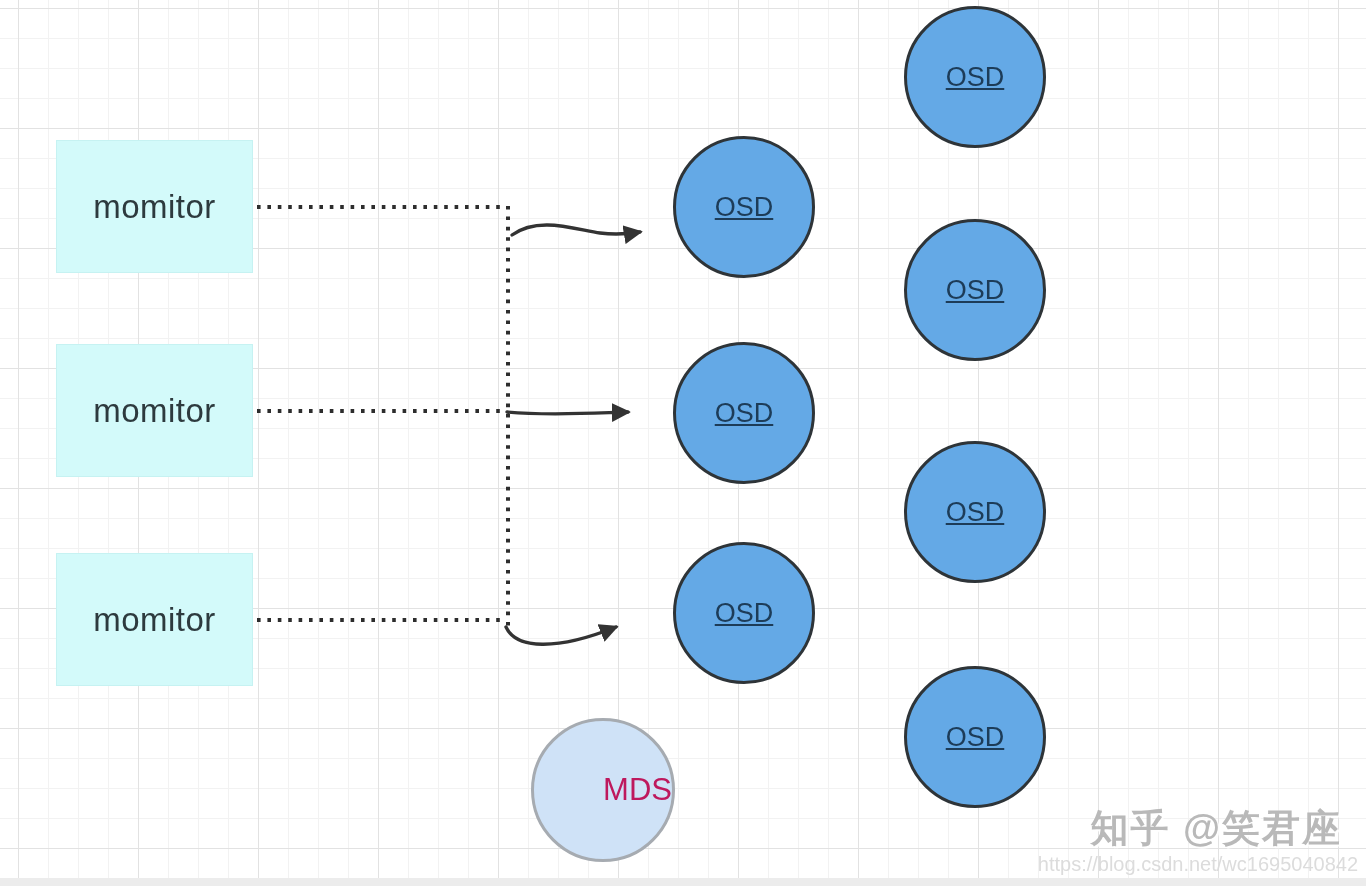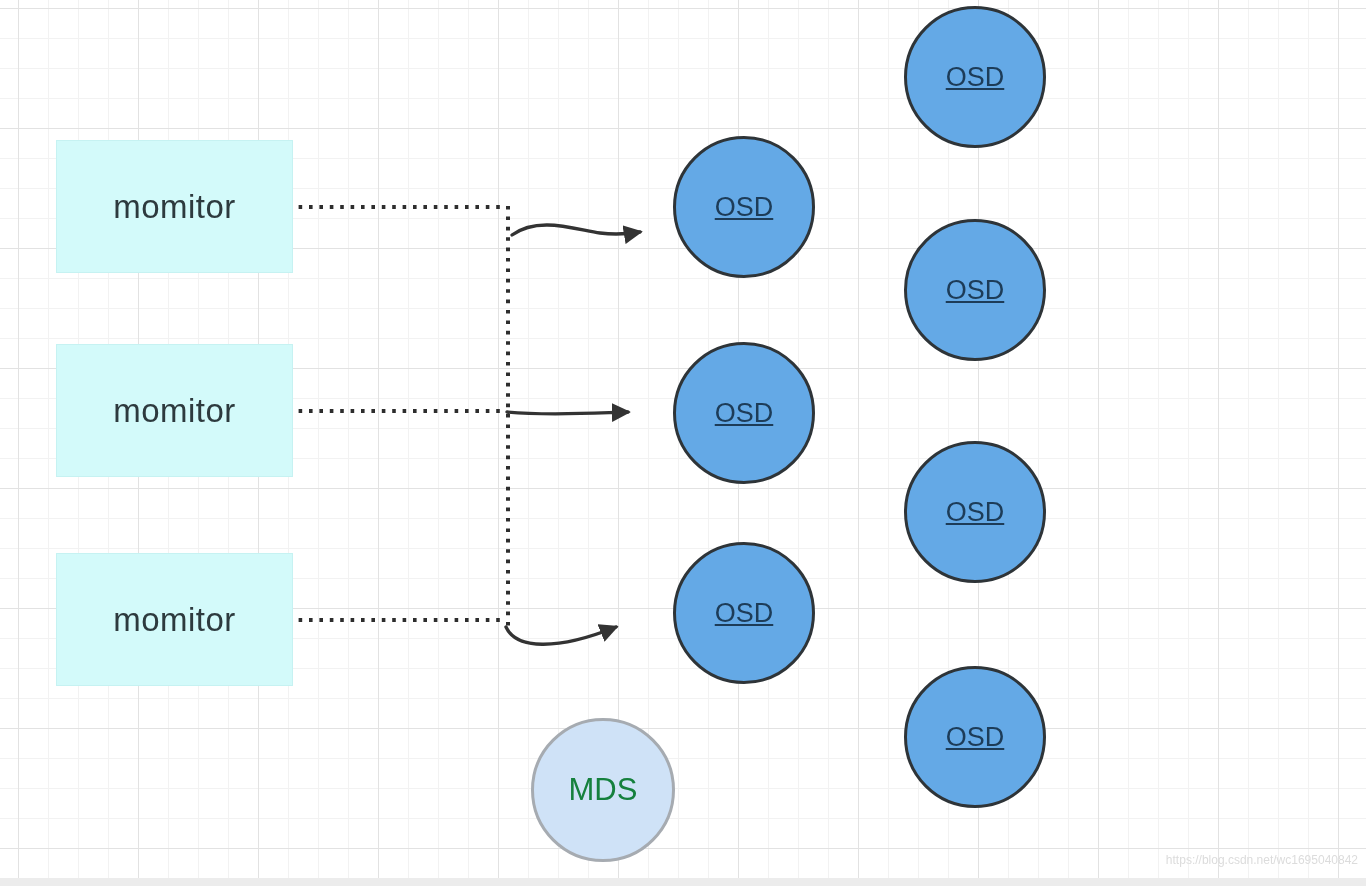--- a/index.html
+++ b/index.html
@@ -22,21 +22,21 @@
 
   .connectors {
     position: absolute;
     left: 0; top: 0;
     width: 1366px; height: 886px;
     pointer-events: none;
   }
 
   .monitor-node {
     position: absolute;
-    width: 237px;
+    width: 197px;
     height: 133px;
     background: #d3fafa;
     border: 1px solid #c6f2f2;
     display: flex;
     align-items: center;
     justify-content: center;
     font-size: 33px;
     color: #2d3a3e;
     letter-spacing: 0.5px;
   }
@@ -58,23 +58,23 @@
 
   .mds-node {
     position: absolute;
     width: 144px;
     height: 144px;
     border-radius: 50%;
     background: #cfe2f7;
     border: 3px solid #a6abb1;
     display: flex;
     align-items: center;
-    justify-content: center;
+    justify-content: flex-end;
     font-size: 31px;
-    color: #15803d;
+    color: #be185d;
   }
 
   .site-watermark {
     position: absolute;
     left: 918px;
     top: 189px;
     font-size: 26px;
     color: #cf3a2a;
   }
 
@@ -87,21 +87,21 @@
     color: #b9b9b9;
     text-shadow: 2px 2px 1px rgba(255,255,255,0.95);
     letter-spacing: 2px;
     white-space: nowrap;
   }
 
   .csdn-watermark {
     position: absolute;
     right: 8px;
     top: 853px;
-    font-size: 12px;
+    font-size: 20px;
     color: #dcdcdc;
     white-space: nowrap;
   }
 
   .bottom-strip {
     position: absolute;
     left: 0;
     bottom: 0;
     width: 1366px;
     height: 8px;
@@ -161,16 +161,17 @@
     <span>OSD</span>
   </div>
   <div class="osd-node" style="left:904px; top:666px;">
     <span>OSD</span>
   </div>
 
   <div class="mds-node" style="left:531px; top:718px;">
     <span>MDS</span>
   </div>
 
+  <div class="zhihu-watermark">知乎 @笑君座</div>
   <div class="csdn-watermark">https://blog.csdn.net/wc1695040842</div>
 
   <div class="bottom-strip"></div>
 </div>
 
 </body></html>

